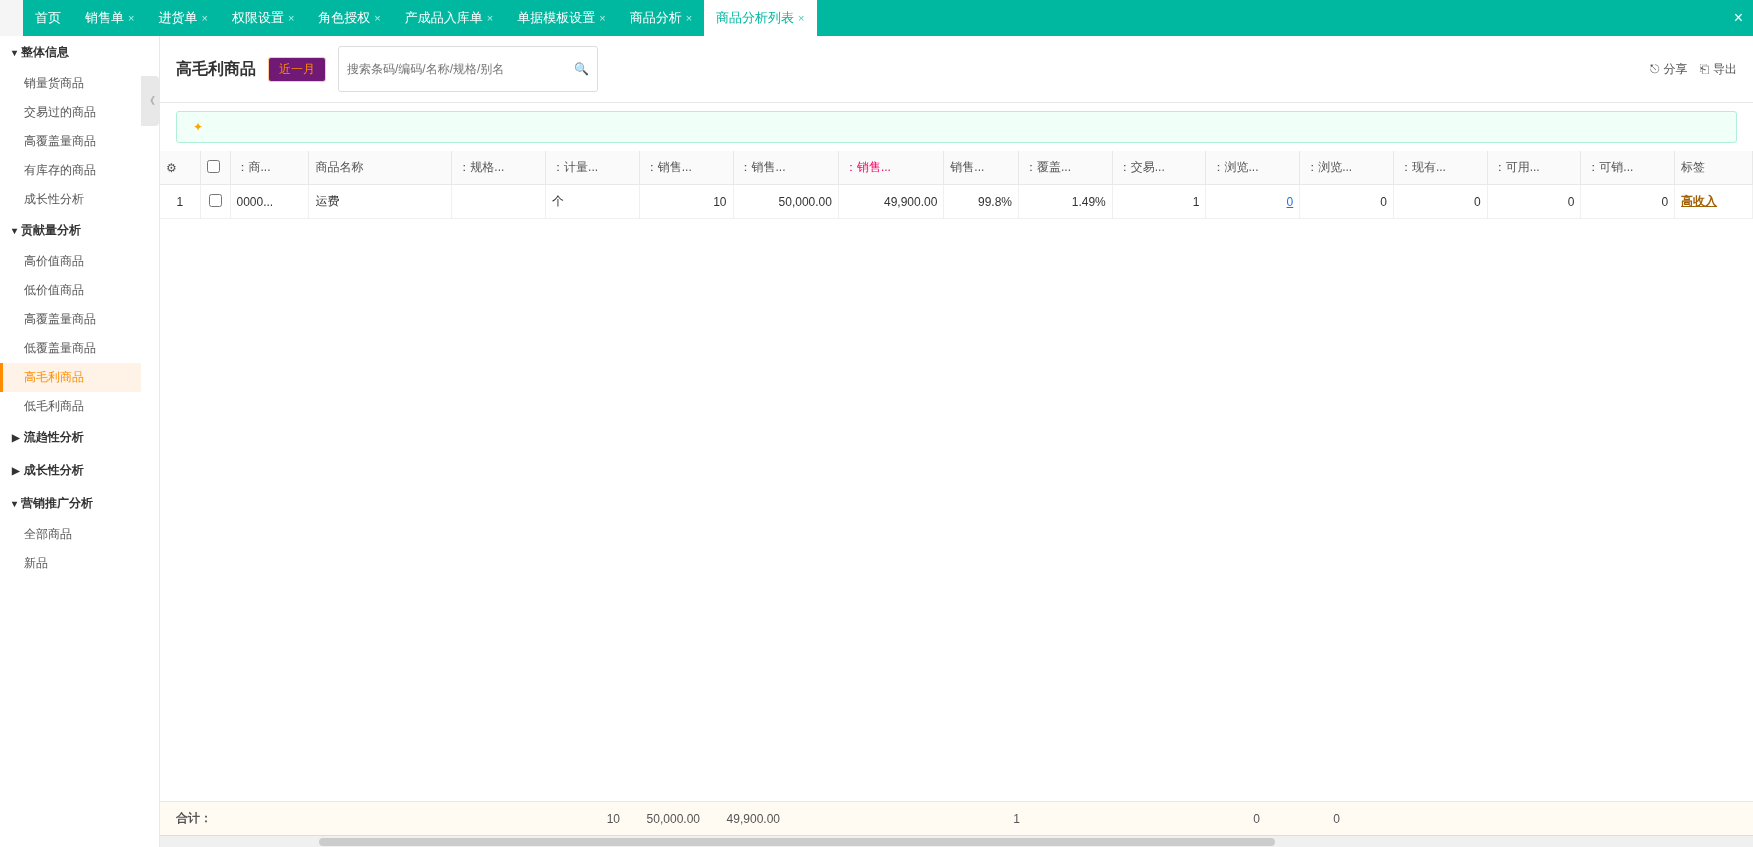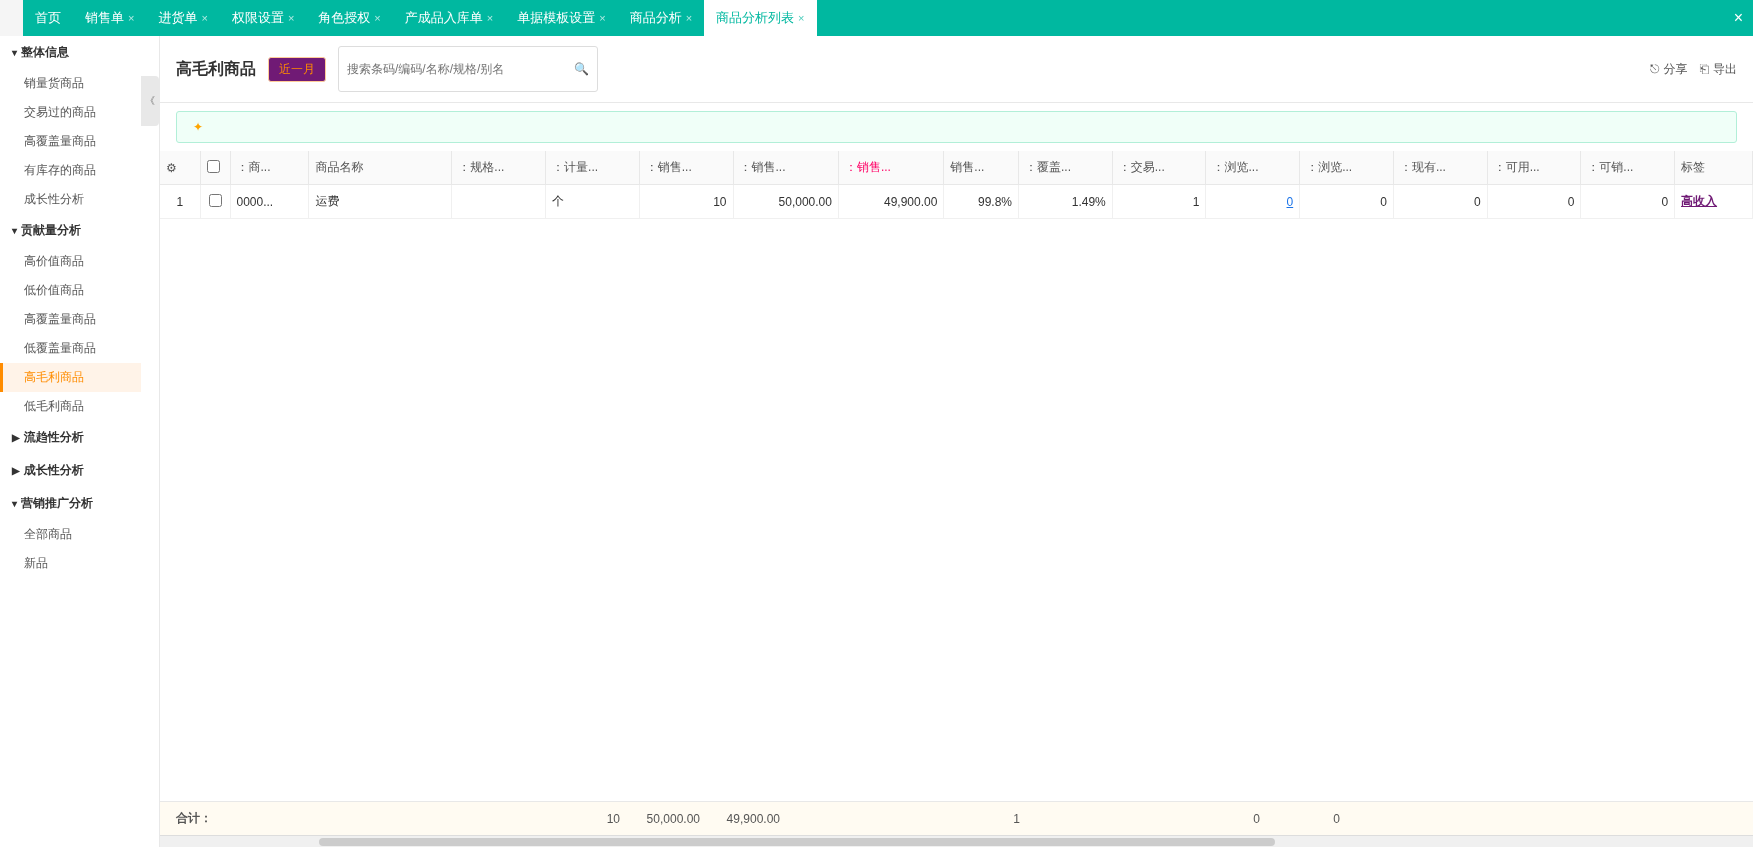--- a/index.html
+++ b/index.html
@@ -192,21 +192,21 @@
     tbody tr {
       border-bottom: 1px solid #f0f0f0;
     }
     tbody td {
       padding: 8px 6px;
       color: #333;
       border-right: 1px solid #f0f0f0;
       white-space: nowrap;
     }
     .tag-green {
-      color: #701a75;
+      color: #a16207;
       font-weight: bold;
       text-decoration: underline;
     }
     .link-blue { color: #1a73e8; text-decoration: underline; cursor: pointer; }
 
     
     .footer-bar {
       background: #fffbf2;
       border-top: 1px solid #e8e8e8;
       padding: 8px 16px;

